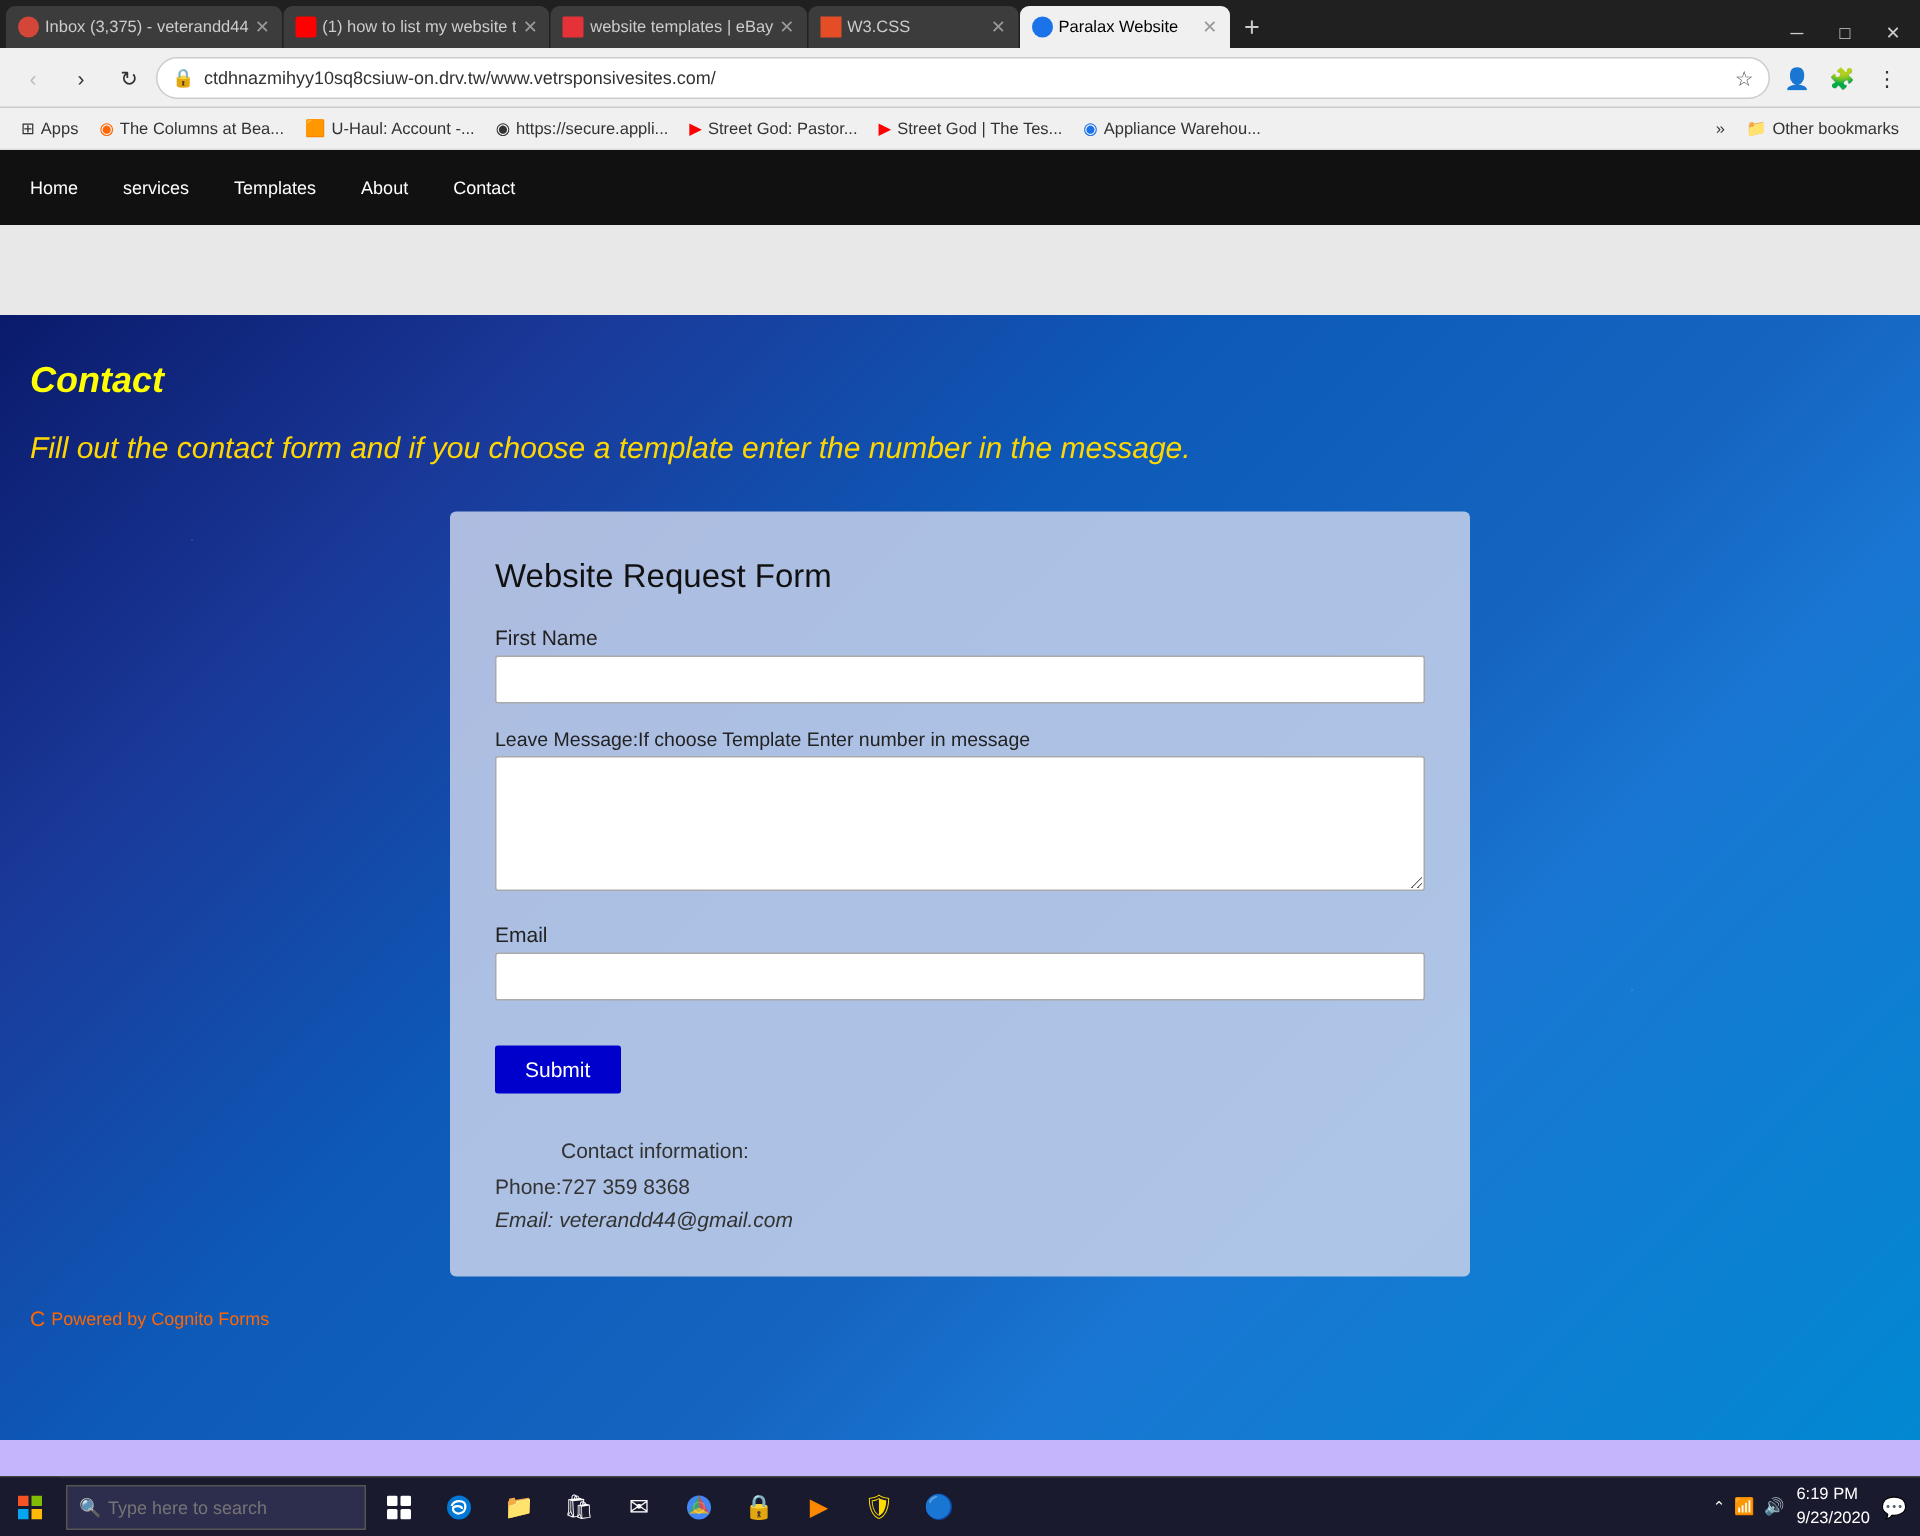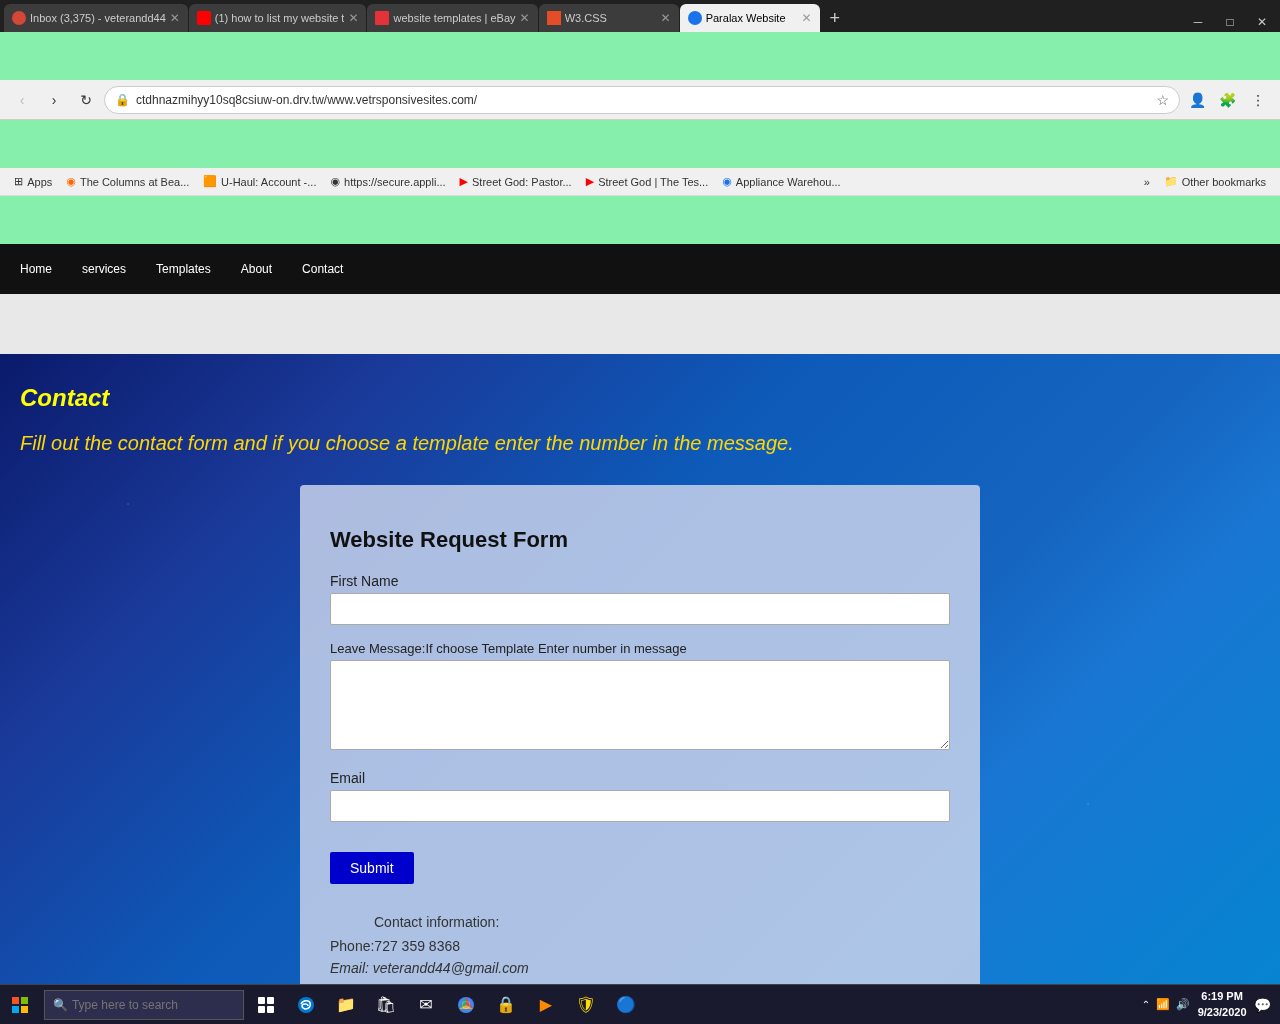--- a/index.html
+++ b/index.html
@@ -75,36 +75,34 @@
       padding-right: 8px;
       color: white;
       font-size: 11px;
     }
     .taskbar-right-icons {
       display: flex;
       align-items: center;
       gap: 6px;
     }
     .taskbar-time {
-      text-align: center;
+      text-align: left;
       line-height: 1.4;
-      font-weight: bold;
     }
 
     
     .browser {
       position: absolute;
       top: 0;
       left: 0;
       width: 1280px;
       height: 984px;
       display: flex;
       flex-direction: column;
-      background: #86efac;
-      gap: 48px;
+      background: #c4b5fd;
     }
     .tabs-bar {
       display: flex;
       align-items: flex-end;
       height: 32px;
       background: #202020;
       padding: 0 4px;
       gap: 1px;
       overflow: hidden;
     }
@@ -342,24 +340,23 @@
       border-radius: 4px;
       padding: 30px;
       max-width: 680px;
       margin: 0 auto;
       position: relative;
       z-index: 1;
     }
 
     .form-title {
       font-size: 22px;
-      font-weight: bold;
+      font-weight: normal;
       color: #111;
       margin-bottom: 20px;
-      margin-top: 12px;
     }
 
     .form-layout {
       display: flex;
       gap: 20px;
       flex-direction: column;
     }
 
     .form-left {
       flex: 1;

